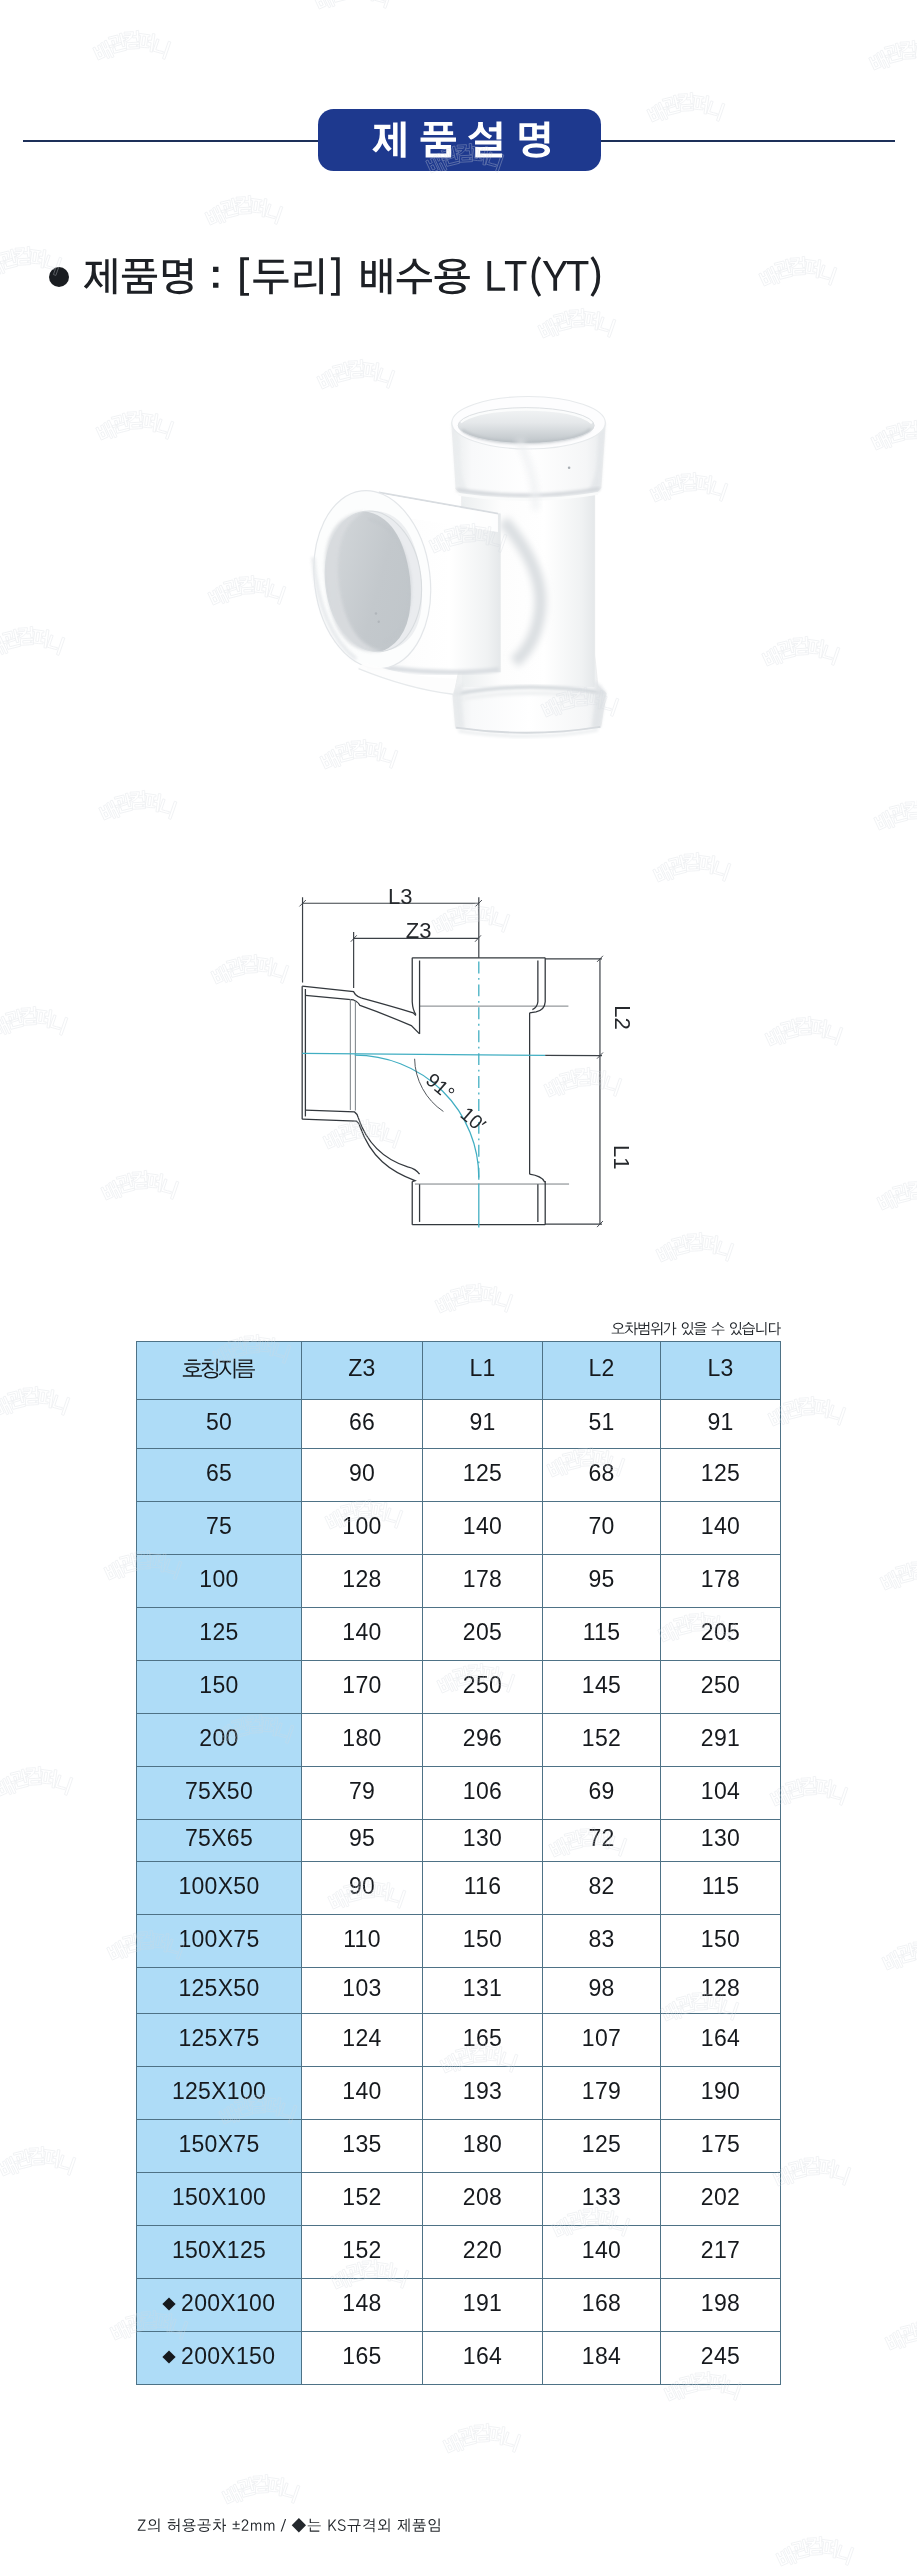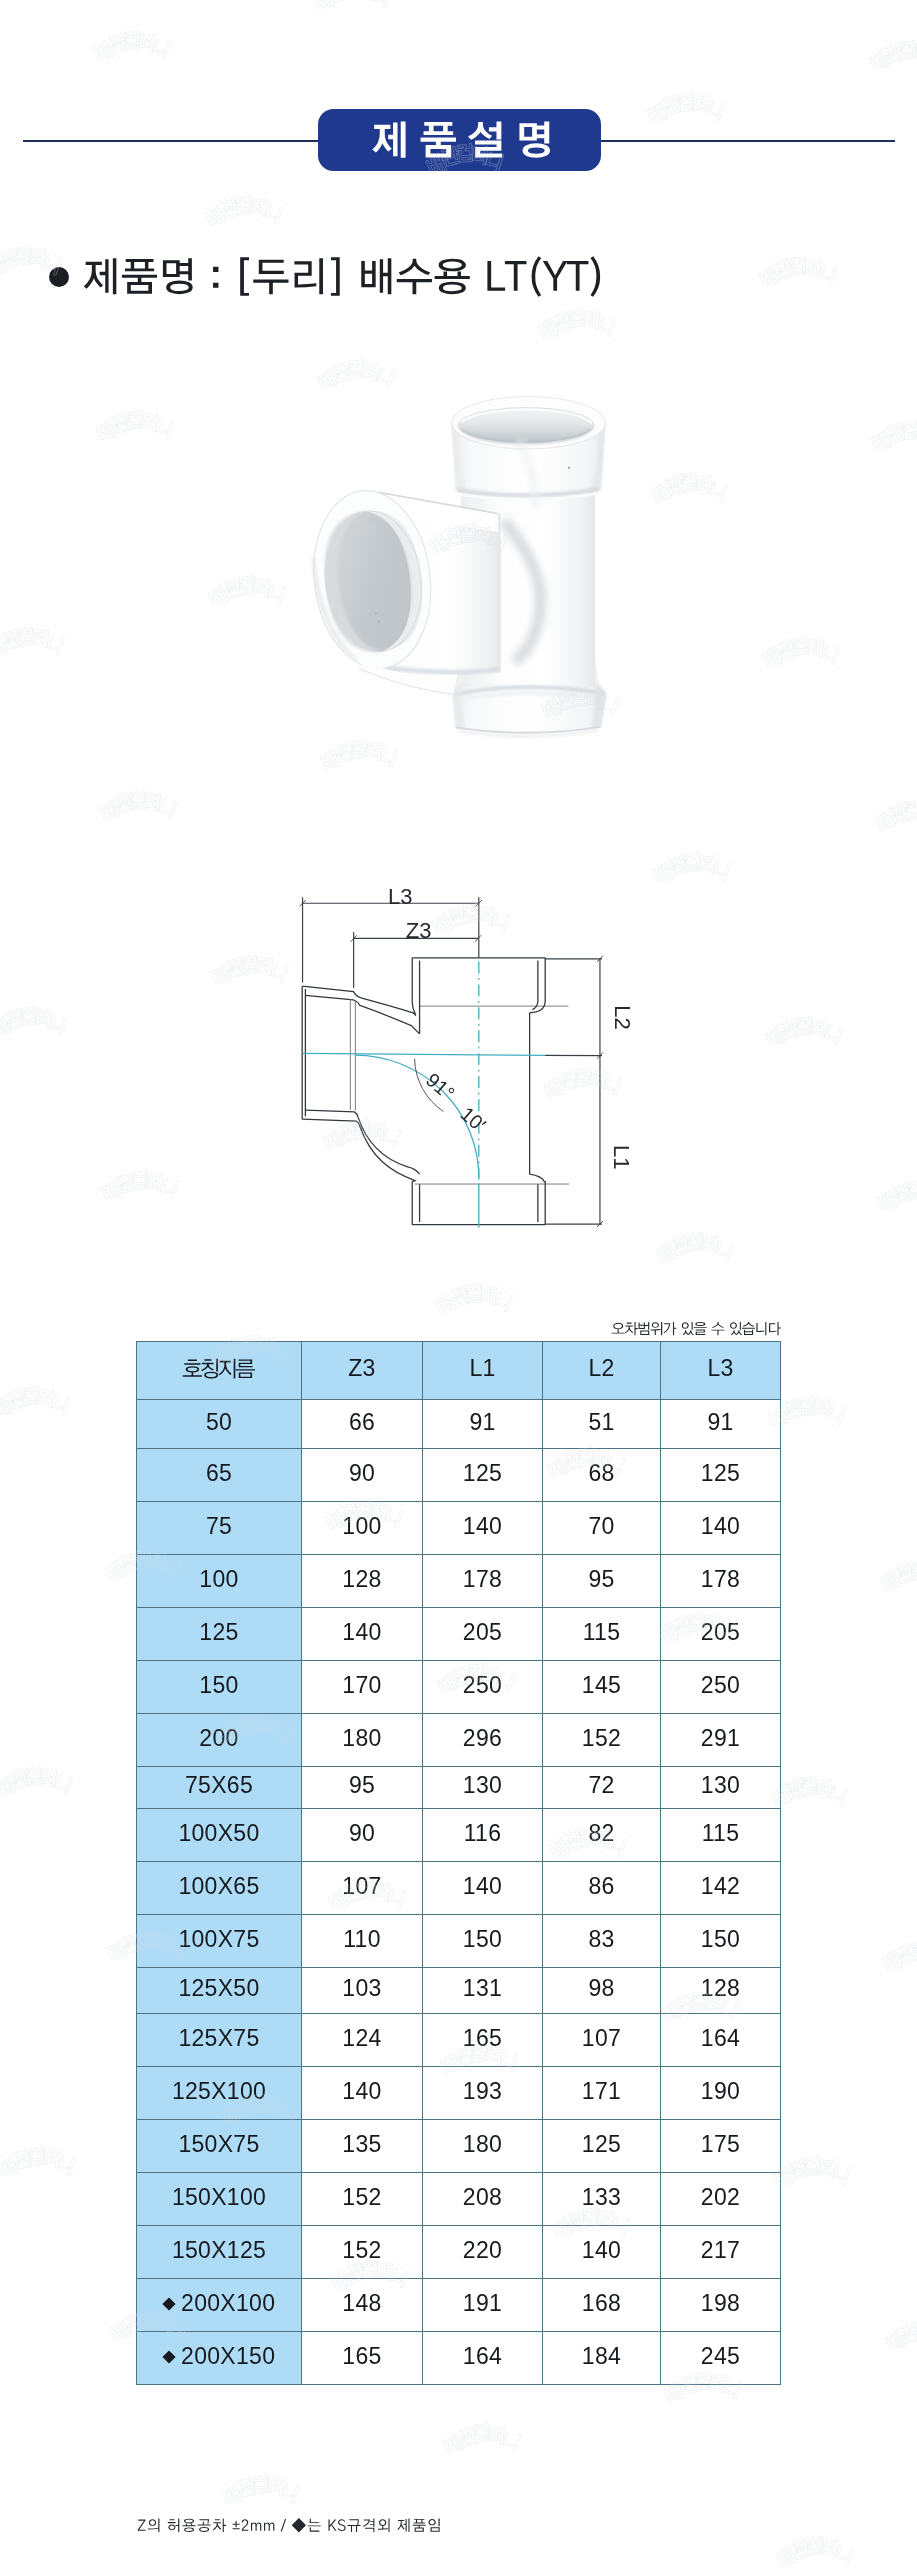--- a/index.html
+++ b/index.html
@@ -241,42 +241,42 @@
         <td>145</td>
         <td>250</td>
       </tr>
 <tr style="height:53px">
         <td class="b">200</td>
         <td>180</td>
         <td>296</td>
         <td>152</td>
         <td>291</td>
       </tr>
+<tr style="height:53px">
+        <td class="b">75X50</td>
+        <td>79</td>
+        <td>106</td>
+        <td>69</td>
+        <td>104</td>
+      </tr>
 <tr style="height:42px">
         <td class="b">75X65</td>
         <td>95</td>
         <td>130</td>
         <td>72</td>
         <td>130</td>
       </tr>
 <tr style="height:53px">
         <td class="b">100X50</td>
         <td>90</td>
         <td>116</td>
         <td>82</td>
         <td>115</td>
       </tr>
 <tr style="height:53px">
-        <td class="b">100X65</td>
-        <td>107</td>
-        <td>140</td>
-        <td>86</td>
-        <td>142</td>
-      </tr>
-<tr style="height:53px">
         <td class="b">100X75</td>
         <td>110</td>
         <td>150</td>
         <td>83</td>
         <td>150</td>
       </tr>
 <tr style="height:46px">
         <td class="b">125X50</td>
         <td>103</td>
         <td>131</td>
@@ -287,21 +287,21 @@
         <td class="b">125X75</td>
         <td>124</td>
         <td>165</td>
         <td>107</td>
         <td>164</td>
       </tr>
 <tr style="height:53px">
         <td class="b">125X100</td>
         <td>140</td>
         <td>193</td>
-        <td>171</td>
+        <td>179</td>
         <td>190</td>
       </tr>
 <tr style="height:53px">
         <td class="b">150X75</td>
         <td>135</td>
         <td>180</td>
         <td>125</td>
         <td>175</td>
       </tr>
 <tr style="height:53px">

